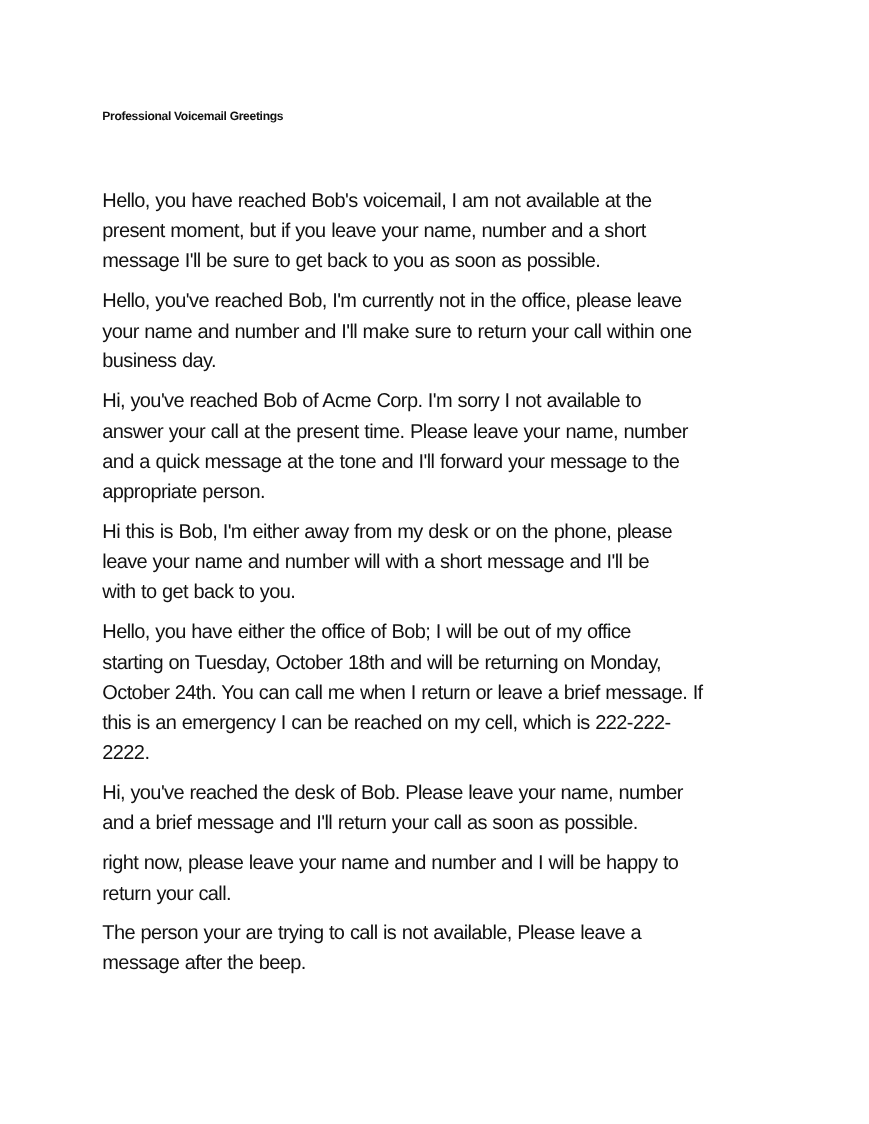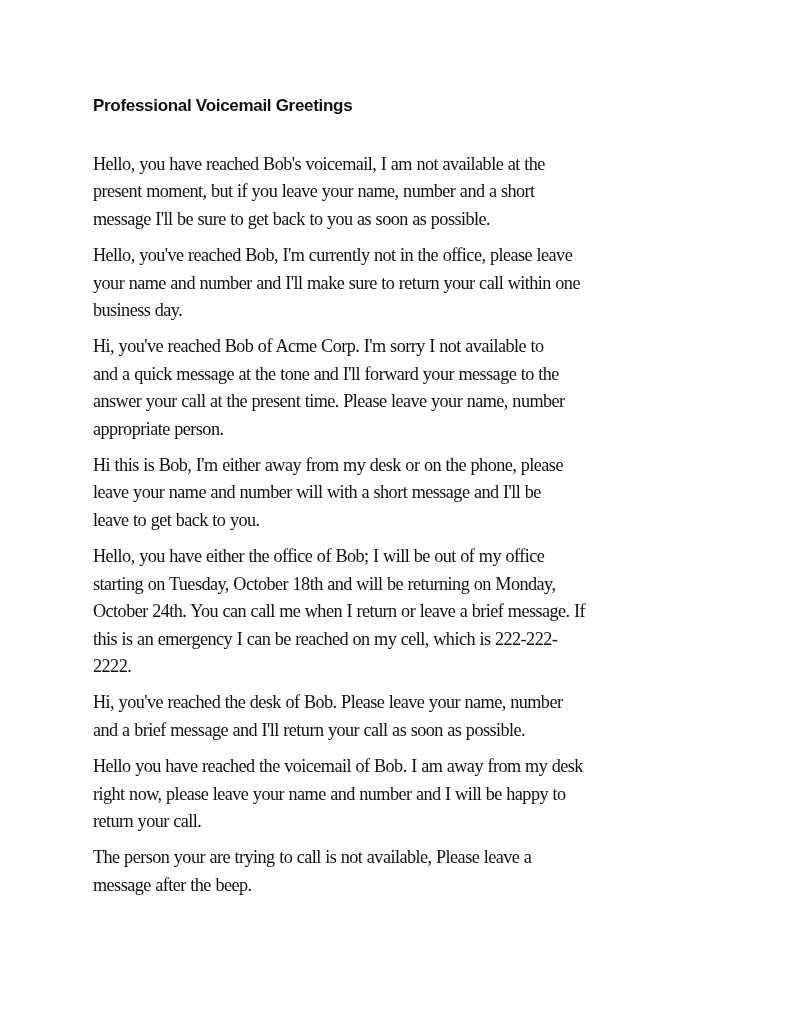--- a/index.html
+++ b/index.html
@@ -16,36 +16,35 @@
       color: #111111;
     }
     .page {
       position: absolute;
       left: 93px;
       top: 94px;
       width: 640px;
     }
     .title {
       font-weight: bold;
-      font-size: 17px;
+      font-size: 11px;
       letter-spacing: -0.3px;
       line-height: 24px;
-      margin: 0 0 33px 0;
+      margin: 0 0 51px 0;
     }
     .para {
       margin: 0 0 9px 0;
       font-size: 18.2px;
       line-height: 27.4px;
       letter-spacing: -0.55px;
       word-spacing: 0.5px;
     }
     .line {
       display: block;
       white-space: nowrap;
-      font-family: Liberation Serif, serif;
     }
   </style>
 </head>
 <body>
 
 <div class="page">
   <div class="title">Professional Voicemail Greetings</div>
 
   <p class="para">
     <span class="line">Hello, you have reached Bob's voicemail, I am not available at the</span>
@@ -54,46 +53,45 @@
   </p>
 
   <p class="para">
     <span class="line">Hello, you've reached Bob, I'm currently not in the office, please leave</span>
     <span class="line">your name and number and I'll make sure to return your call within one</span>
     <span class="line">business day.</span>
   </p>
 
   <p class="para">
     <span class="line">Hi, you've reached Bob of Acme Corp. I'm sorry I not available to</span>
+    <span class="line">answer your call at the present time. Please leave your name, number</span>
     <span class="line">and a quick message at the tone and I'll forward your message to the</span>
-    <span class="line">answer your call at the present time. Please leave your name, number</span>
     <span class="line">appropriate person.</span>
   </p>
 
   <p class="para">
     <span class="line">Hi this is Bob, I'm either away from my desk or on the phone, please</span>
     <span class="line">leave your name and number will with a short message and I'll be</span>
-    <span class="line">leave to get back to you.</span>
+    <span class="line">with to get back to you.</span>
   </p>
 
   <p class="para">
     <span class="line">Hello, you have either the office of Bob; I will be out of my office</span>
     <span class="line">starting on Tuesday, October 18th and will be returning on Monday,</span>
     <span class="line">October 24th. You can call me when I return or leave a brief message. If</span>
     <span class="line">this is an emergency I can be reached on my cell, which is 222-222-</span>
     <span class="line">2222.</span>
   </p>
 
   <p class="para">
     <span class="line">Hi, you've reached the desk of Bob. Please leave your name, number</span>
     <span class="line">and a brief message and I'll return your call as soon as possible.</span>
   </p>
 
   <p class="para">
-    <span class="line">Hello you have reached the voicemail of Bob. I am away from my desk</span>
     <span class="line">right now, please leave your name and number and I will be happy to</span>
     <span class="line">return your call.</span>
   </p>
 
   <p class="para">
     <span class="line">The person your are trying to call is not available, Please leave a</span>
     <span class="line">message after the beep.</span>
   </p>
 </div>
 

